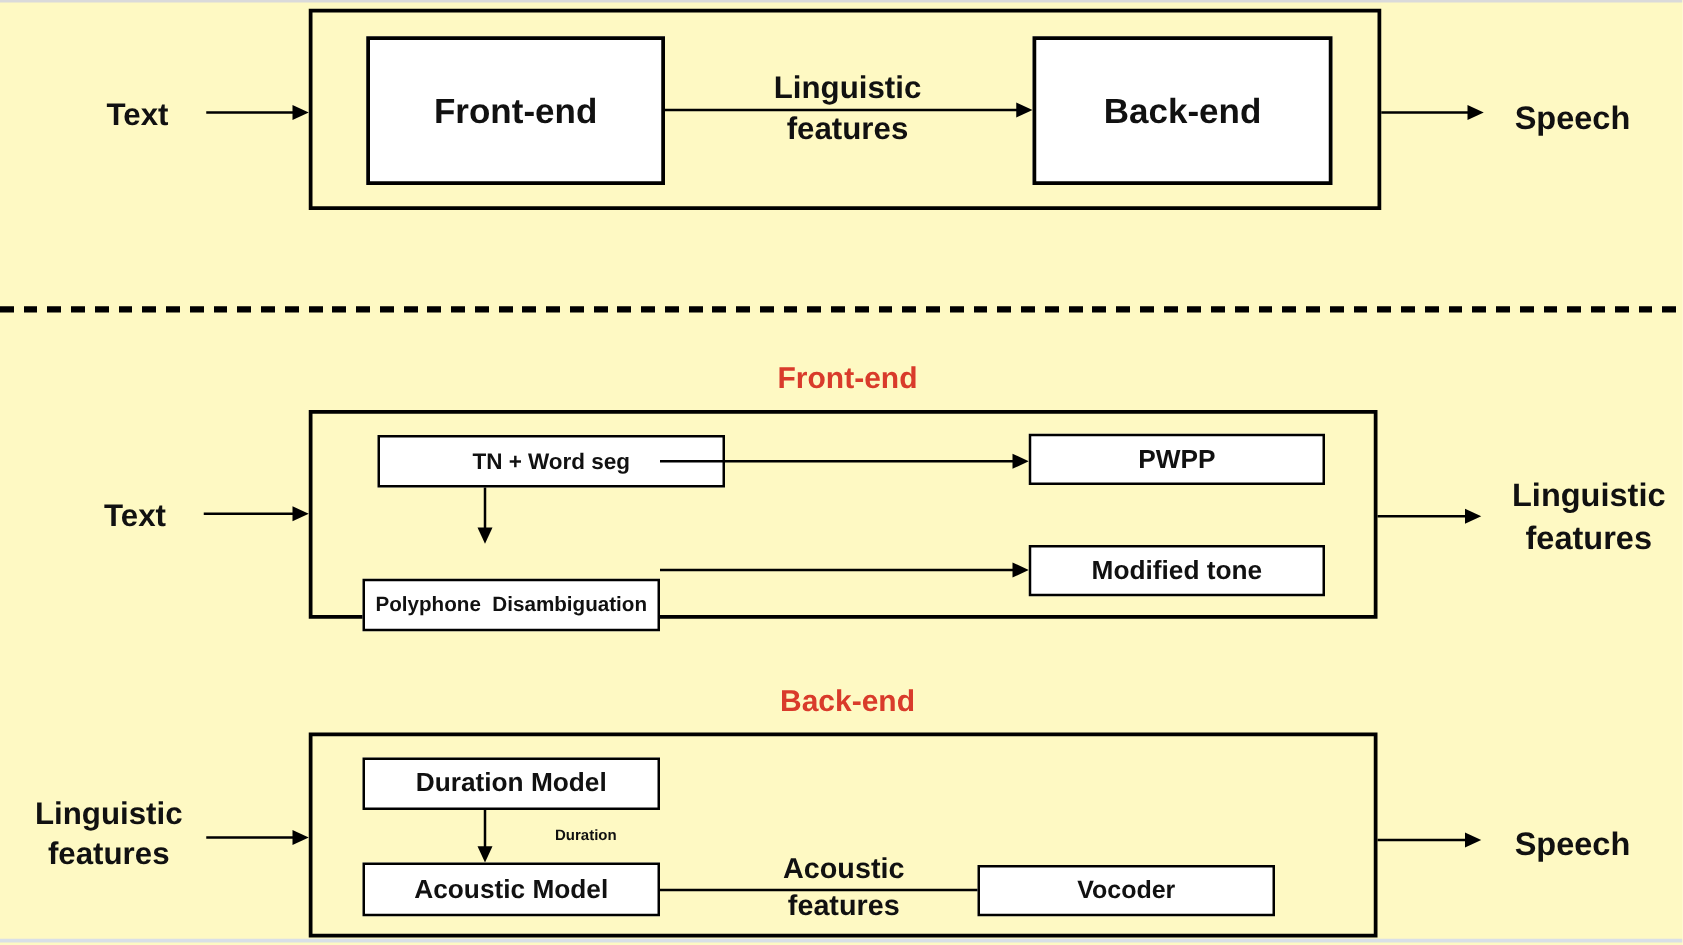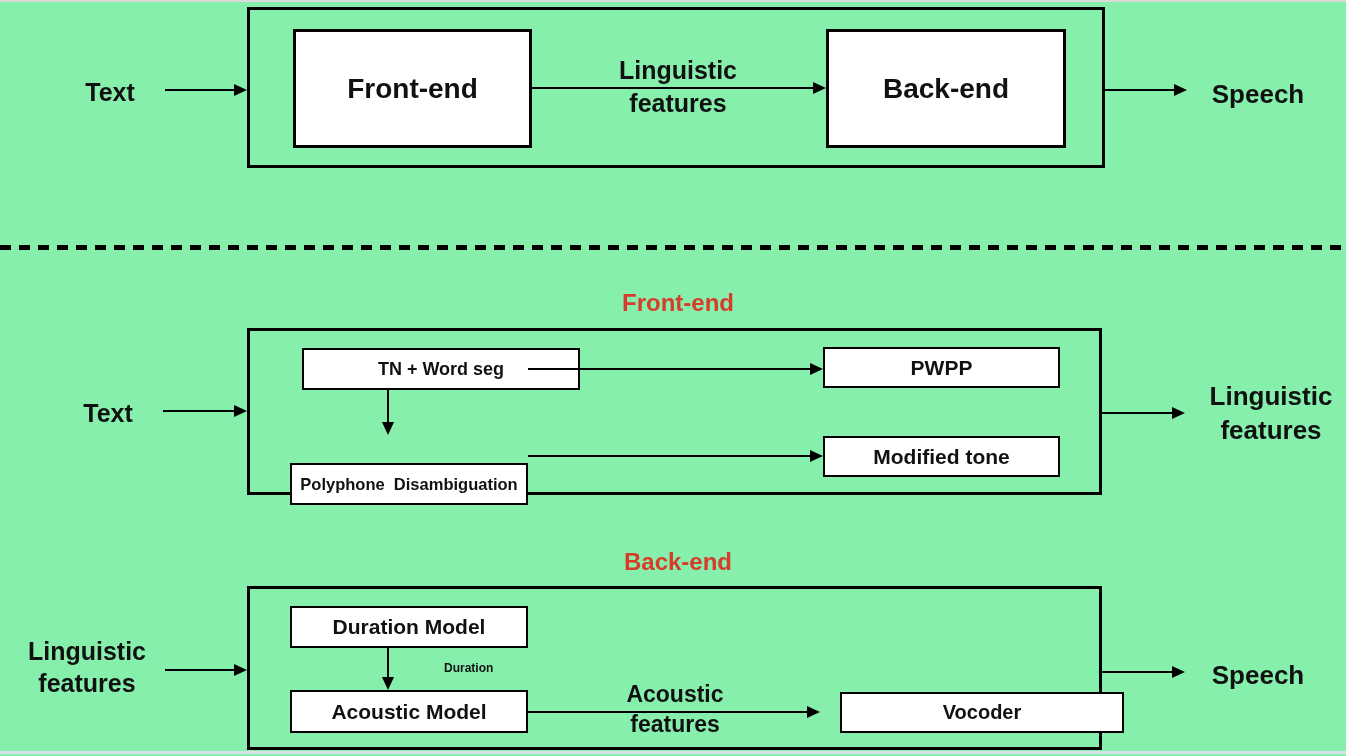--- a/index.html
+++ b/index.html
@@ -1,19 +1,19 @@
 <!DOCTYPE html>
 <html style="--accent: #d93b2b; --line: #000000;"><head>
 <meta charset="utf-8">
 <style>
   :root { --accent:#d93b2b; --line:#000; }
   * { box-sizing:border-box; margin:0; padding:0; }
   body { background:#fff; font-family:"Liberation Sans", sans-serif; color:#111; }
   .canvas {
-    position:relative; width:1346px; height:756px; background:#86efac; overflow:hidden;
+    position:relative; width:1346px; height:756px; background:#fef9c3; overflow:hidden;
   }
   .edge-top { position:absolute; left:0; top:0; width:100%; height:2px; background:#dadada; }
   .edge-bottom { position:absolute; left:0; top:751px; width:100%; height:3px; background:#d9e0e7; }
 
   
   .box {
     position:absolute; border:3px solid var(--line); background:#fff;
     display:flex; align-items:center; justify-content:center;
     font-weight:bold; text-align:center; white-space:nowrap; color:#111;
   }
@@ -106,20 +106,20 @@
 
     <div class="arr-d" style="left:382px; top:648px; height:42px;"></div>
     <div class="lbl" style="left:444px; top:661px; font-size:12px; white-space:nowrap; text-align:right;">Duration</div>
 
     <div class="box thin" style="left:290px; top:690px; width:238px; height:43px; font-size:21px;text-align:right;">Acoustic Model</div>
 
     <div class="arr-r" style="left:528px; top:706px; width:292px;"></div>
     <div class="lbl" style="left:600px; top:679px; width:150px; font-size:23px; line-height:30px;">Acoustic
 features</div>
 
-    <div class="box thin" style="left:840px; top:692px; width:284px; height:41px; font-size:20px;">Vocoder</div>
+    <div class="box thin" style="left:782px; top:692px; width:238px; height:41px; font-size:20px;">Vocoder</div>
 
     <div class="arr-r" style="left:1102px; top:666px; width:83px;"></div>
     <div class="lbl" style="left:1198px; top:659px; width:120px; font-size:26px;">Speech</div>
   </div>
 
   <div class="edge-bottom"></div>
 </div>
 
 </body></html>

